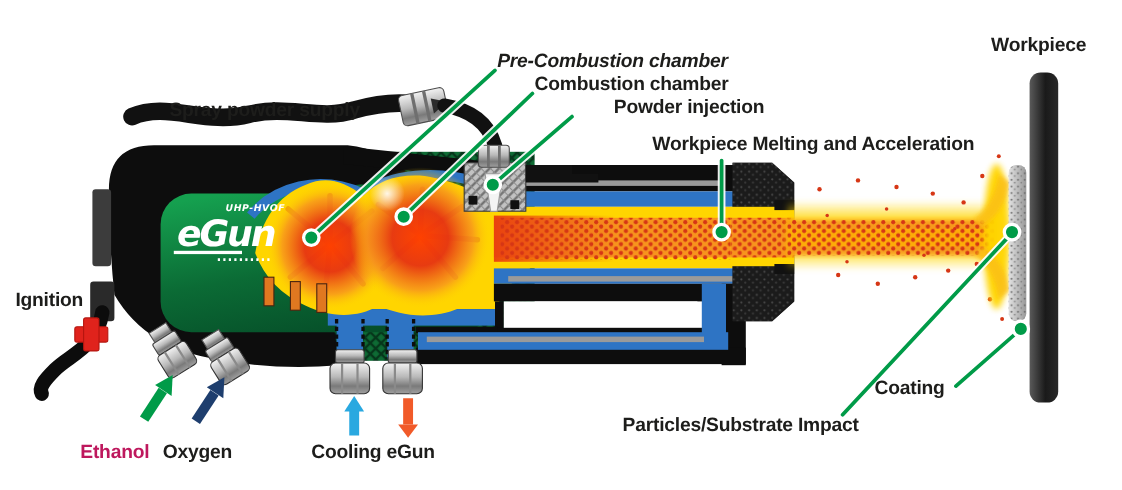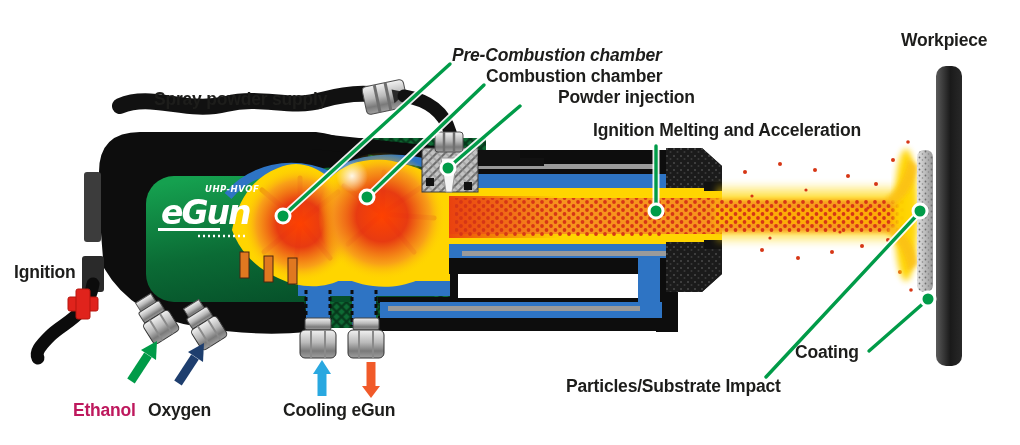--- a/index.html
+++ b/index.html
@@ -320,21 +320,21 @@
     <rect x="158" y="228" width="62" height="3" fill="#ffffff"></rect>
     <line x1="198" y1="236" x2="248" y2="236" stroke="#ffffff" stroke-width="2.5" stroke-dasharray="2 3"></line>
   </g>
 </svg>
 
 <div class="label-layer">
       <div class="lbl" style="left: 154px; top: 69px; margin-top: 21px;">Spray powder supply</div>
       <div class="lbl" style="left: 452px; top: 46px; font-style: italic;">Pre-Combustion chamber</div>
       <div class="lbl" style="left: 486px; top: 67px;">Combustion chamber</div>
       <div class="lbl" style="left: 522px; top: 88px; margin-left: 36px;">Powder injection</div>
-      <div class="lbl" style="left: 593px; top: 121px;">Ignition Melting and Acceleration</div>
+      <div class="lbl" style="left: 593px; top: 121px;">Workpiece Melting and Acceleration</div>
       <div class="lbl" style="left: 901px; top: 31px;">Workpiece</div>
       <div class="lbl" style="left: 14px; top: 263px;">Ignition</div>
       <div class="lbl" style="left: 73px; top: 401px; color: #be185d;">Ethanol</div>
       <div class="lbl" style="left: 148px; top: 401px;">Oxygen</div>
       <div class="lbl" style="left: 283px; top: 401px;">Cooling eGun</div>
       <div class="lbl" style="left: 566px; top: 377px;">Particles/Substrate Impact</div>
       <div class="lbl" style="left: 795px; top: 343px; text-align: center;">Coating</div>
     </div>
 
 </div>

